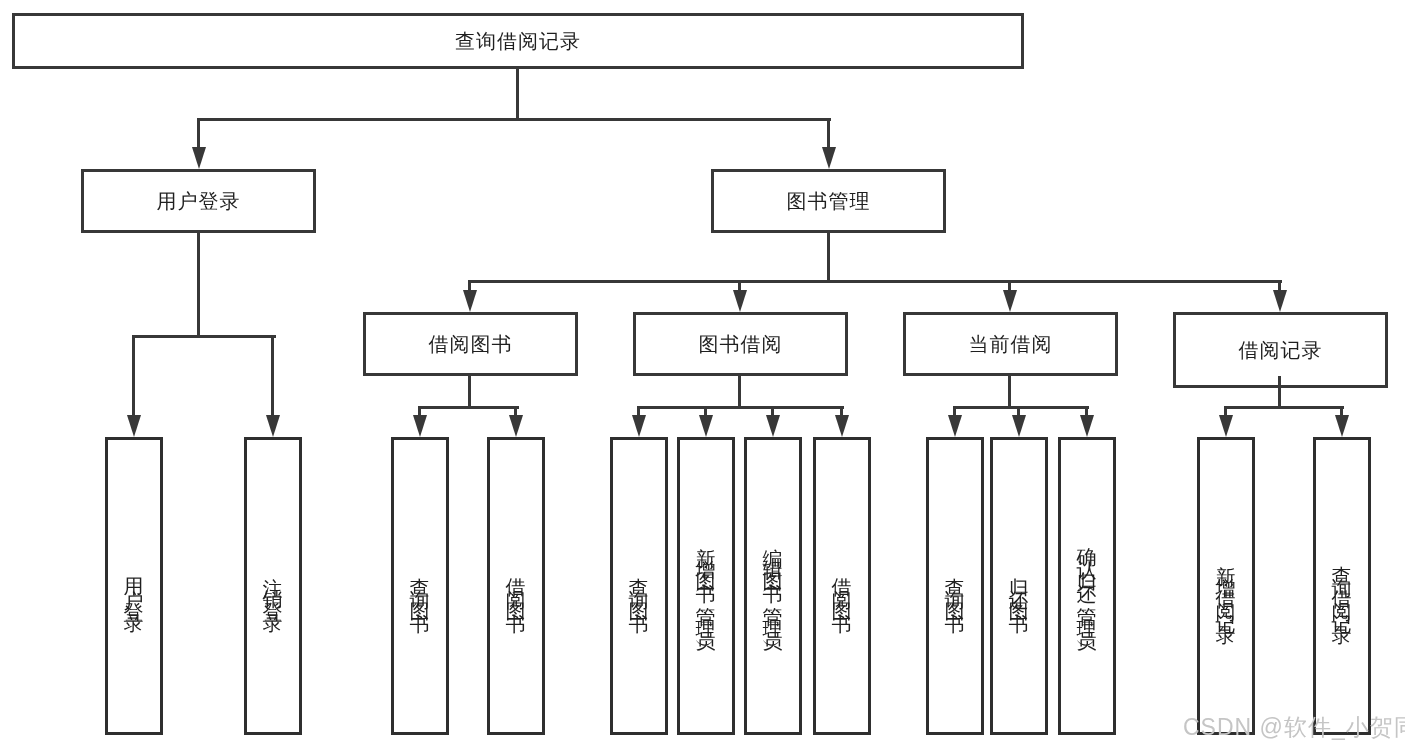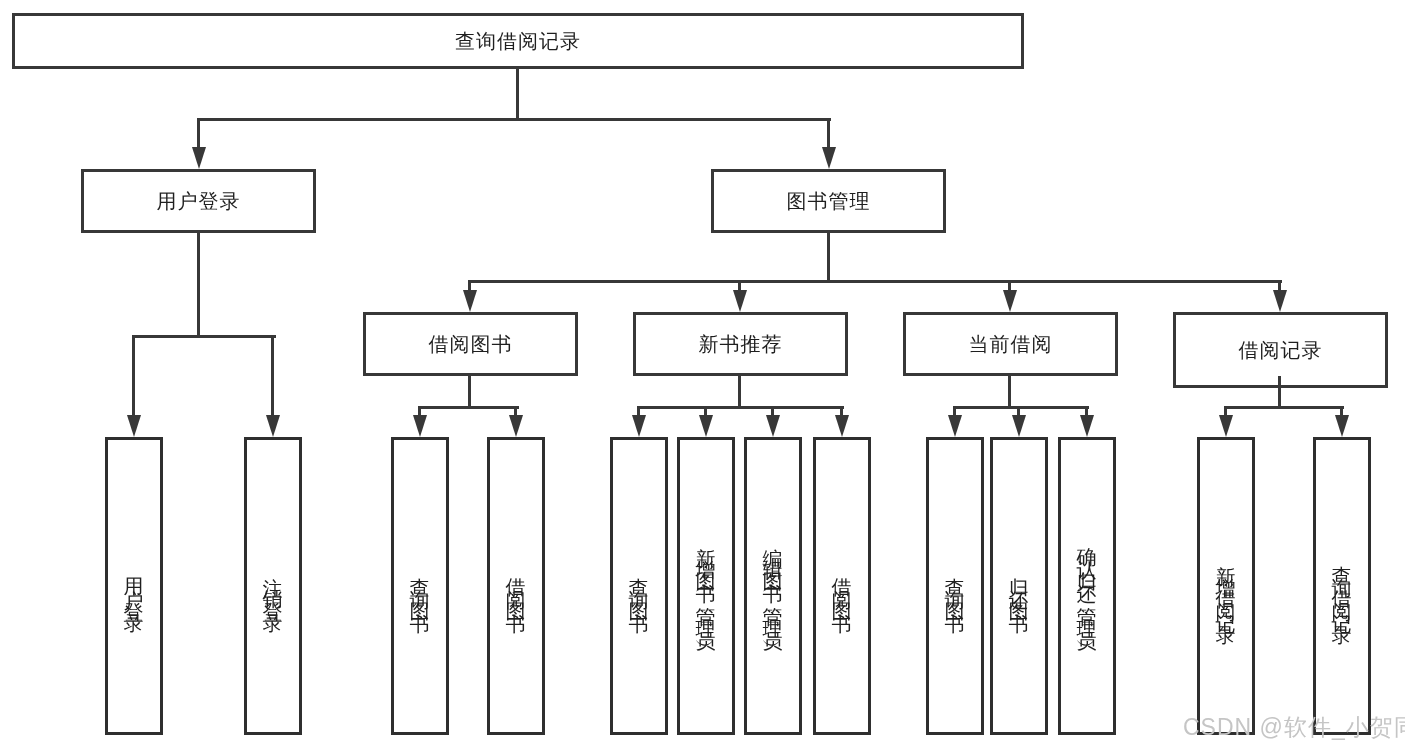--- a/index.html
+++ b/index.html
@@ -116,21 +116,21 @@
   <div class="ar" style="left:733px; top:290px;"></div>
   <div class="vl" style="left:1008px; top:280px; height:13px;"></div>
   <div class="ar" style="left:1003px; top:290px;"></div>
   <div class="vl" style="left:1278px; top:280px; height:13px;"></div>
   <div class="ar" style="left:1273px; top:290px;"></div>
 
   <div class="box" style="left:363px; top:312px; width:215px; height:64px;">
     <span>借阅图书</span>
   </div>
   <div class="box" style="left:633px; top:312px; width:215px; height:64px;">
-    <span>新书推荐</span>
+    <span>图书借阅</span>
   </div>
   <div class="box" style="left:903px; top:312px; width:215px; height:64px;align-items:center;">
     <span>当前借阅</span>
   </div>
   <div class="box" style="left:1173px; top:312px; width:215px; height:76px;">
     <span>借阅记录</span>
   </div>
 
   <div class="vl" style="left:468px; top:376px; height:32px;"></div>
   <div class="hl" style="left:419px; top:406px; width:100px;"></div>

